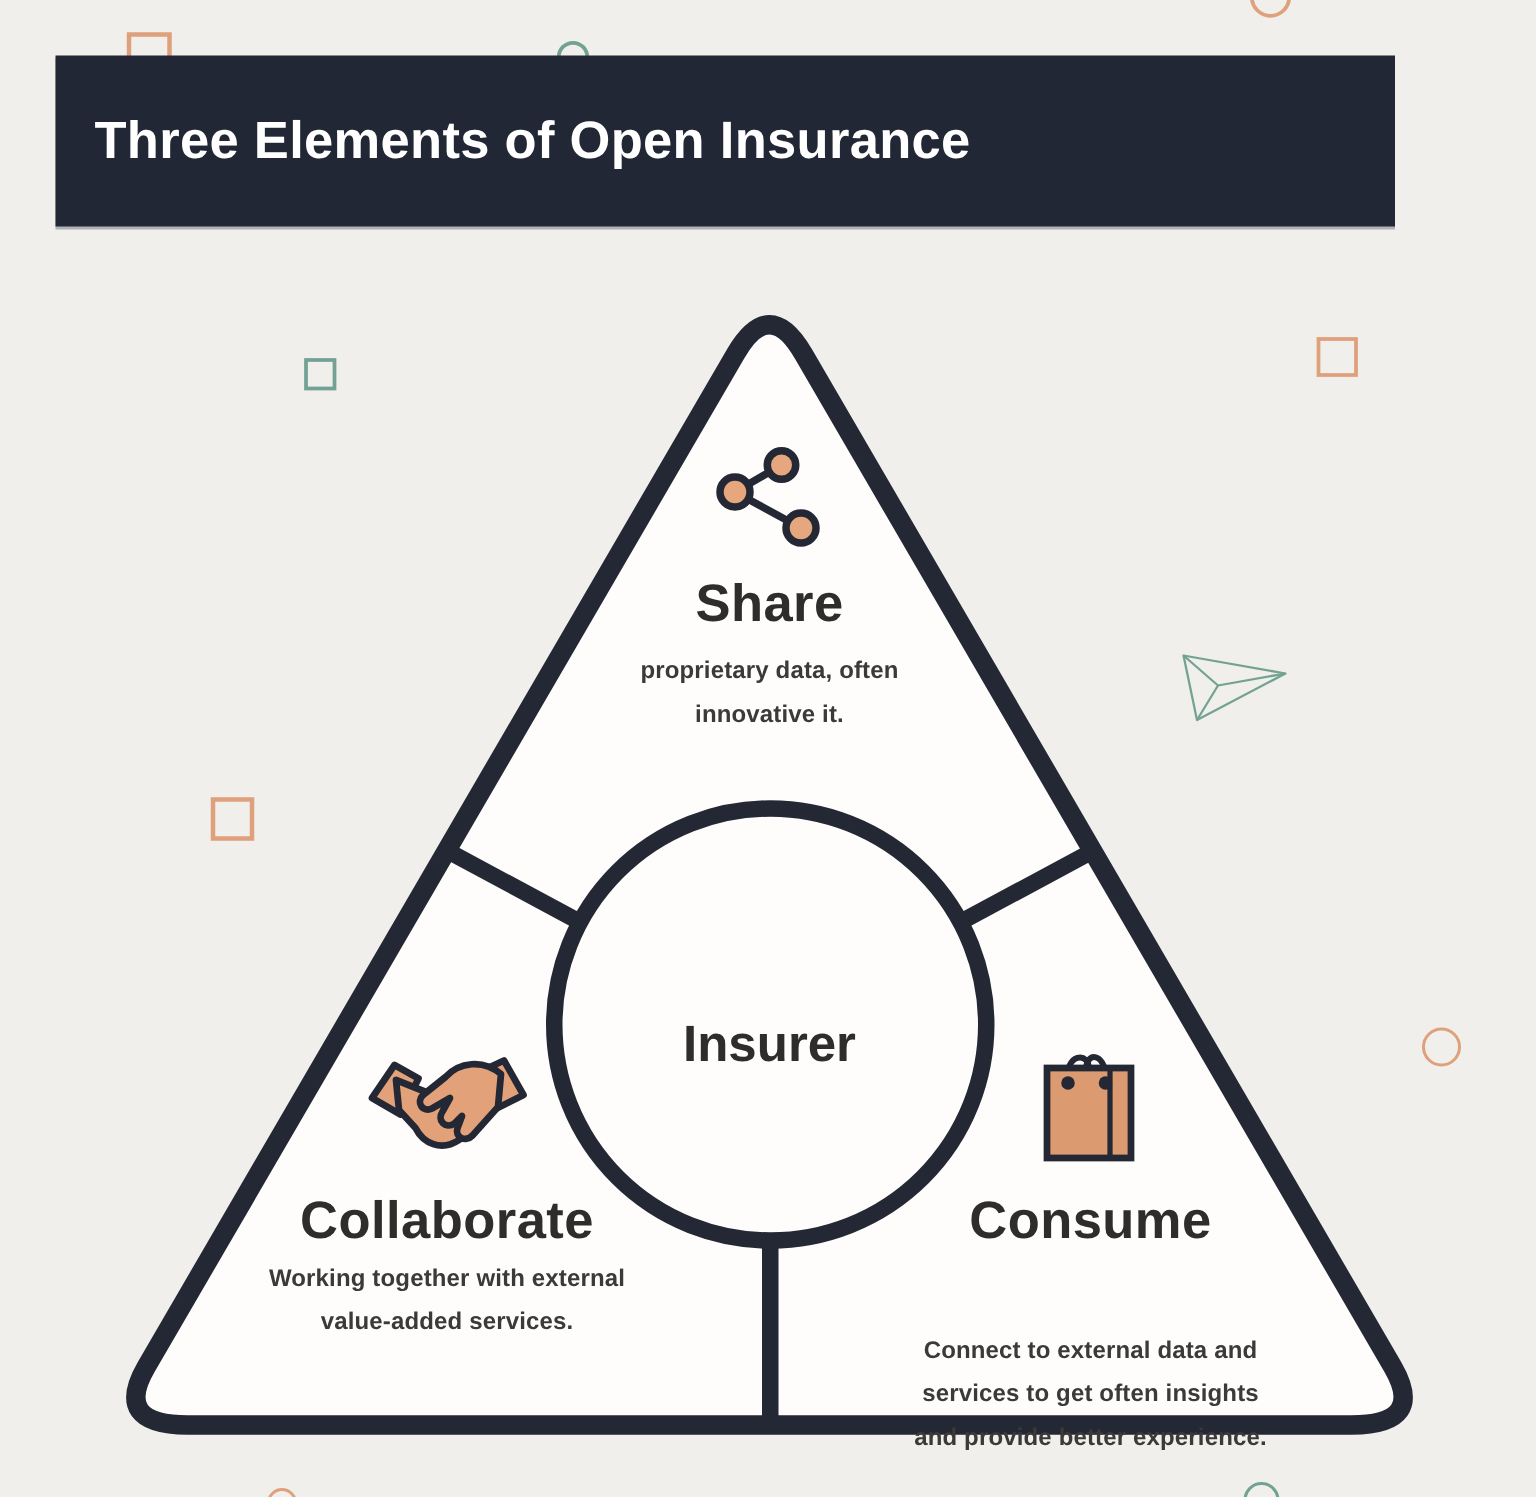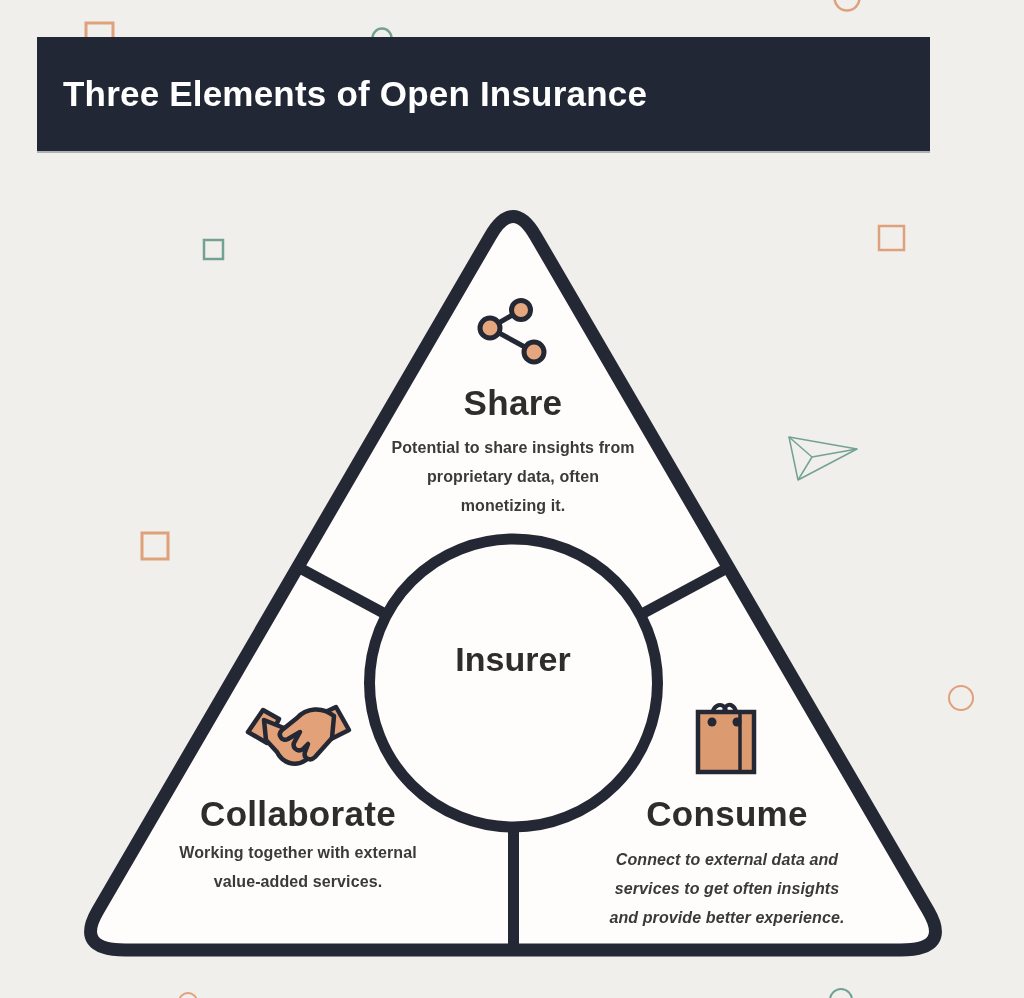--- a/index.html
+++ b/index.html
@@ -31,25 +31,25 @@
   .txt{position:absolute;z-index:4;text-align:center;}
   .section-title{
     font-size:35px;font-weight:bold;color:#2e2d2b;letter-spacing:0.3px;
   }
   .section-desc{
     font-size:16px;font-weight:bold;color:#3b3a39;
     line-height:29px;letter-spacing:0.1px;
   }
   .t-share-title{left:363px;top:383px;width:300px;}
   .t-share-desc{left:353px;top:433px;width:320px;}
-  .t-insurer{left:393px;top:640px;width:240px;font-size:34px;font-weight:bold;color:#2e2d2b;}
+  .t-insurer{left:393px;top:677px;width:240px;font-size:34px;font-weight:bold;color:#2e2d2b;}
   .t-collab-title{left:148px;top:794px;width:300px;}
   .t-collab-desc{left:138px;top:838px;width:320px;}
   .t-consume-title{left:577px;top:794px;width:300px;}
-  .t-consume-desc{left:567px;top:845px;width:320px;font-style:italic;}
+  .t-consume-desc{left:567px;top:886px;width:320px;}
 </style>
 </head>
 <body>
 
 <div class="canvas">
 
   <svg class="layer deco" viewBox="0 0 1024 998">
     <rect x="86" y="23" width="27" height="27" fill="none" stroke="#dfa07c" stroke-width="3"></rect>
     <circle cx="382" cy="38" r="9.5" fill="none" stroke="#73a294" stroke-width="2.5"></circle>
     <circle cx="847" cy="-2" r="12.5" fill="none" stroke="#dfa07c" stroke-width="2.5"></circle>
@@ -109,23 +109,22 @@
       </g>
       <rect x="3" y="14" width="56" height="60" fill="#db9a70" stroke="#232834" stroke-width="4.5"></rect>
       <line x1="45" y1="16" x2="45" y2="72" stroke="#232834" stroke-width="3.5"></line>
       <circle cx="17" cy="24" r="4.5" fill="#232834"></circle>
       <circle cx="42" cy="24" r="4.5" fill="#232834"></circle>
     </g>
   </svg>
 
   <div class="txt section-title t-share-title">Share</div>
   <div class="txt section-desc t-share-desc">
-    <div>Potential to share insights from</div>
     <div>proprietary data, often</div>
-    <div>monetizing it.</div>
+    <div>innovative it.</div>
   </div>
 
   <div class="txt t-insurer">Insurer</div>
 
   <div class="txt section-title t-collab-title">Collaborate</div>
   <div class="txt section-desc t-collab-desc">
     <div>Working together with external</div>
     <div>value-added services.</div>
   </div>
 

